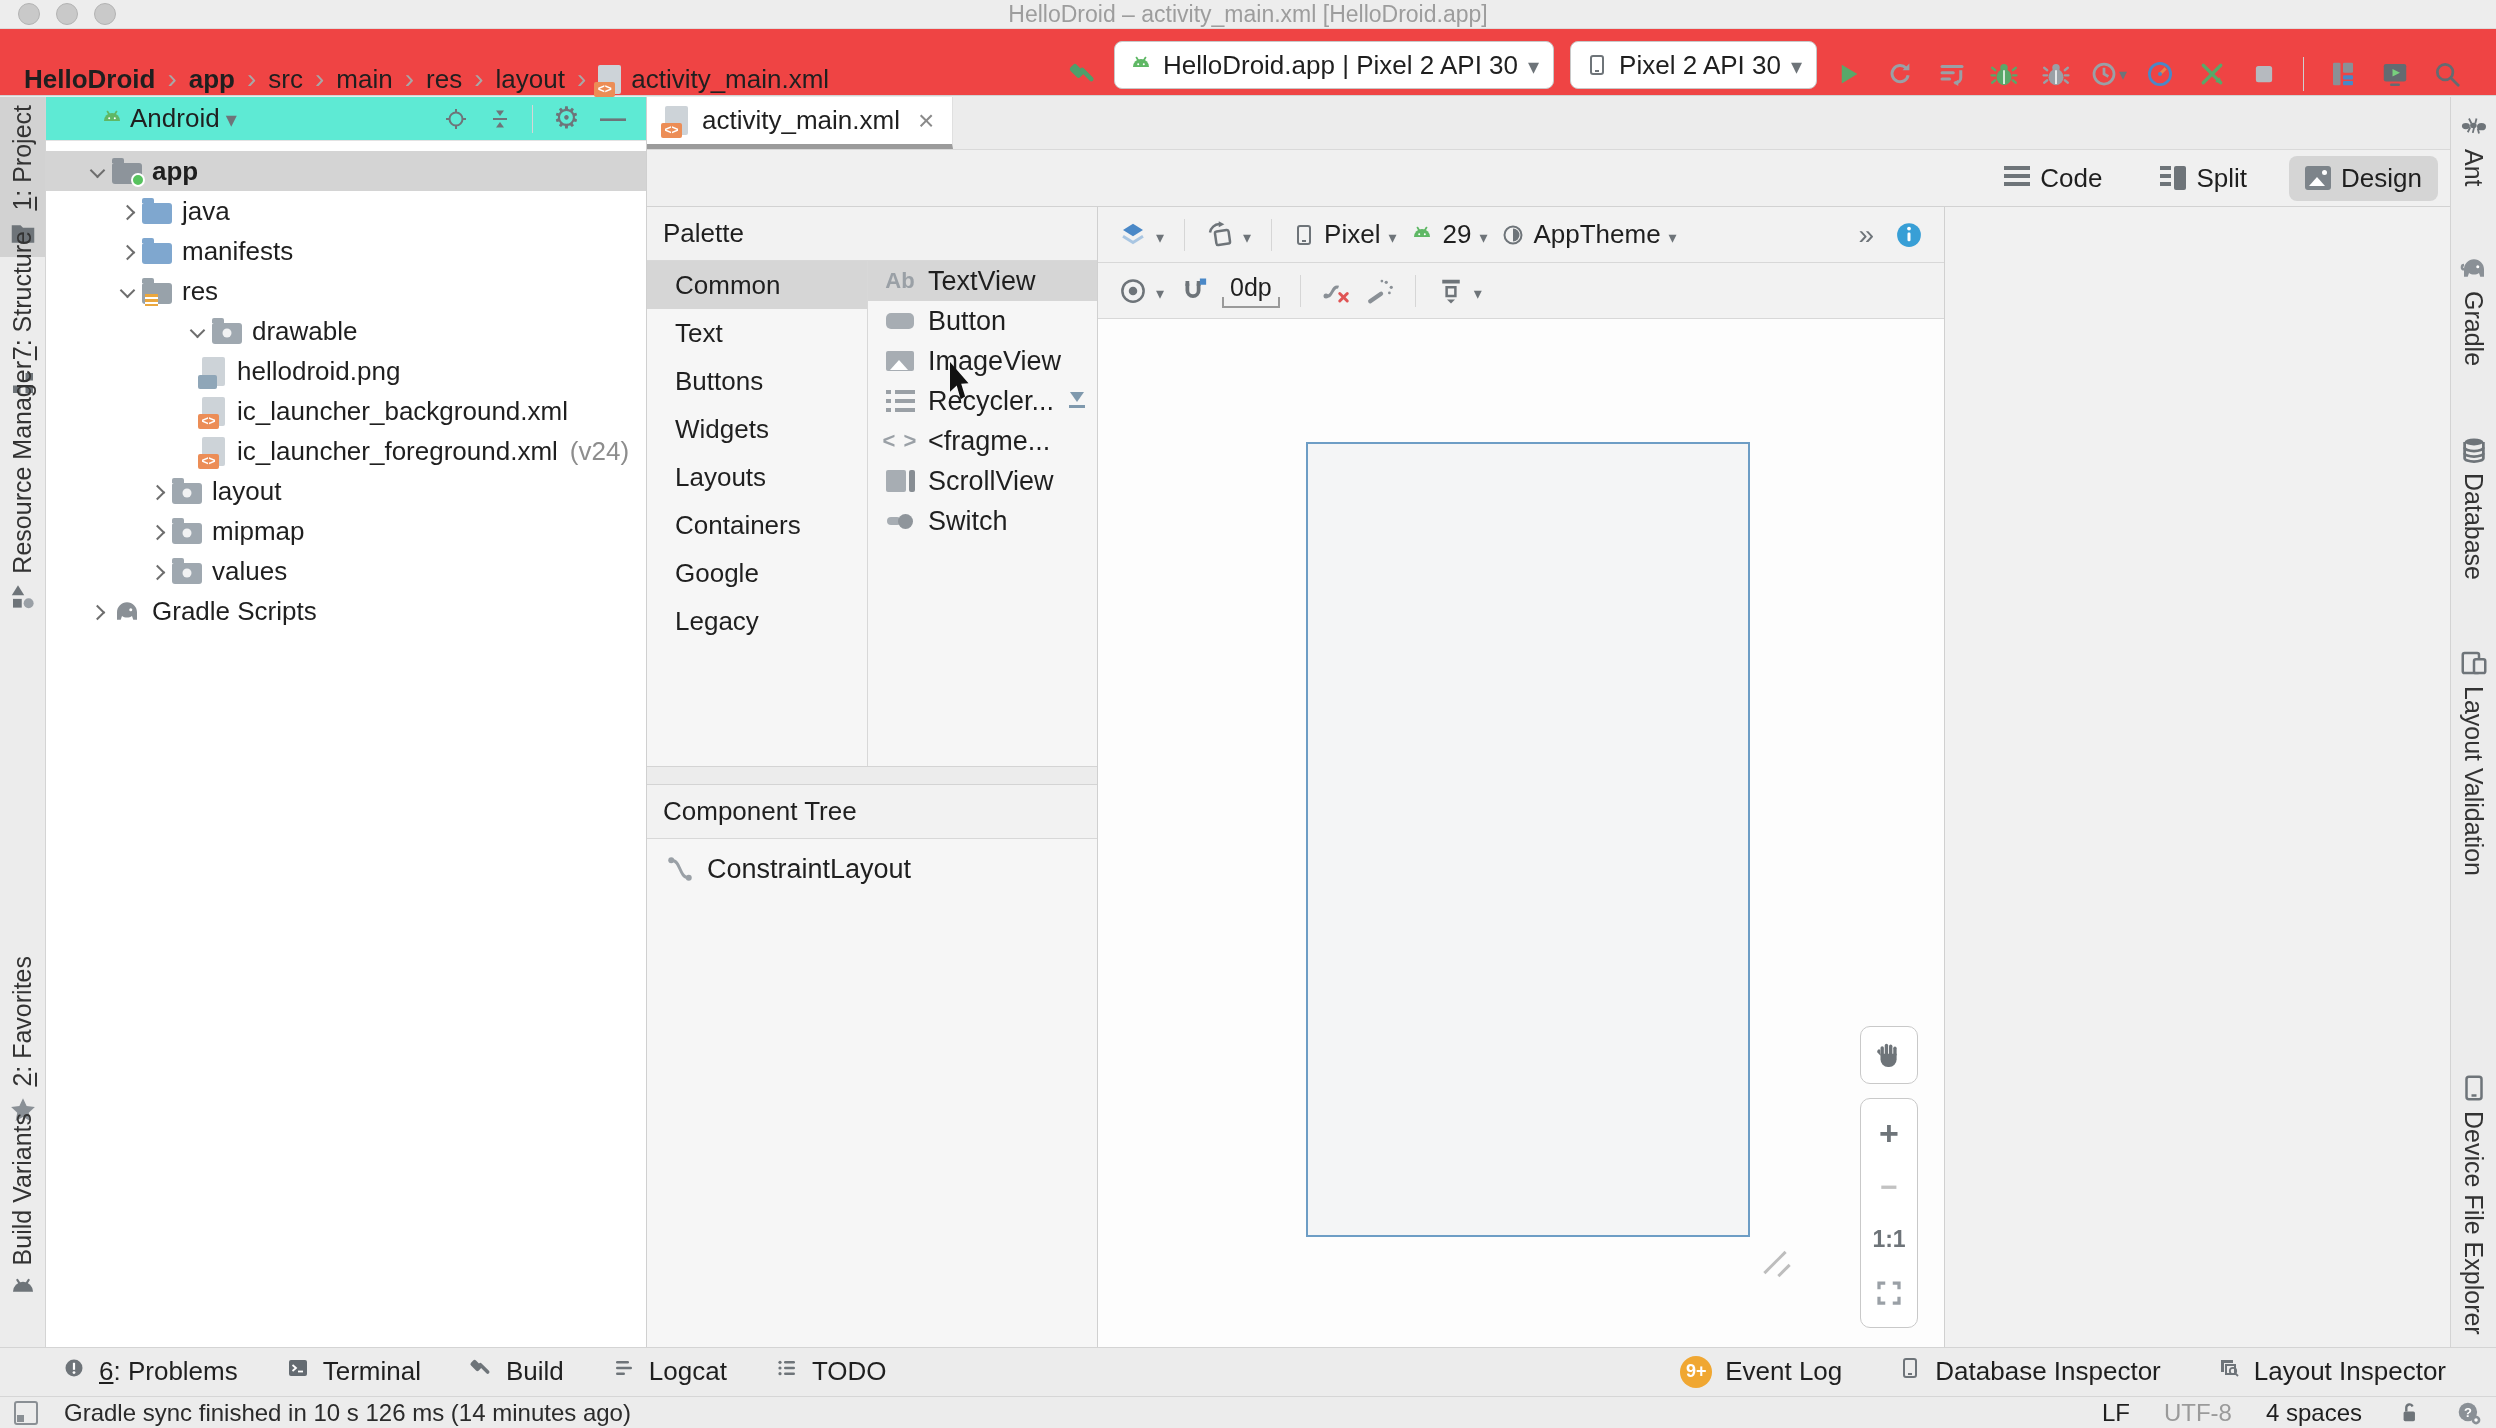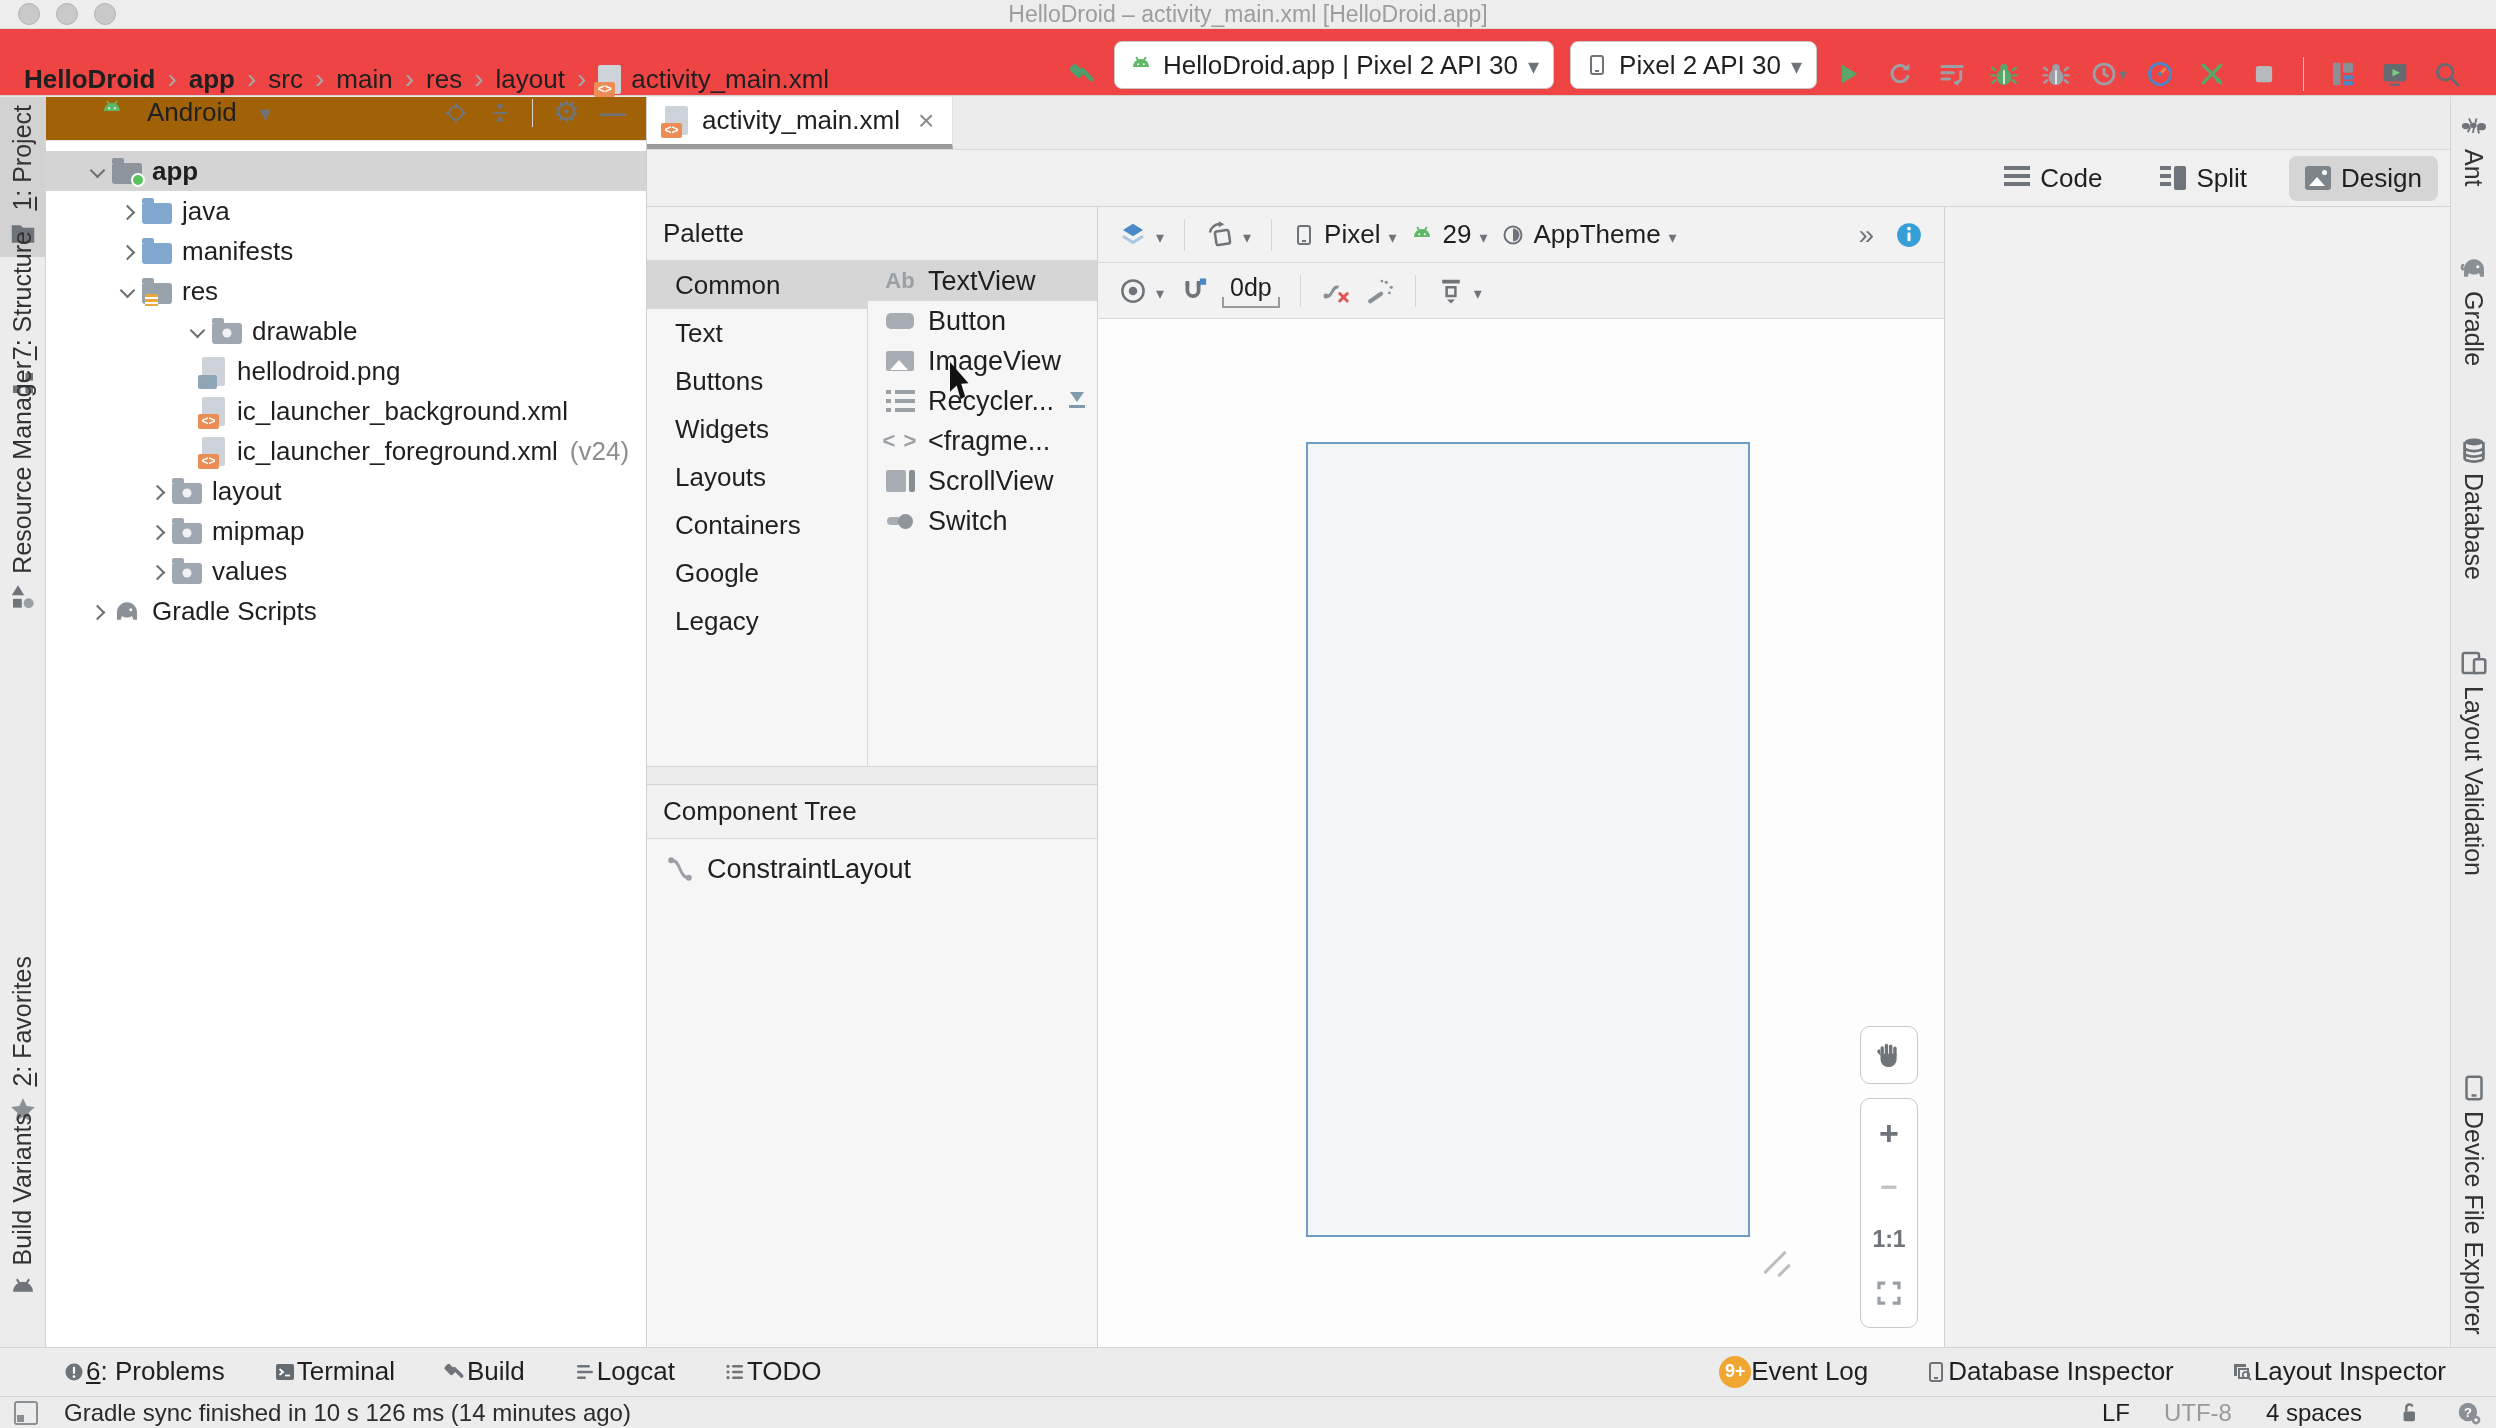--- a/index.html
+++ b/index.html
@@ -40,21 +40,21 @@
   .strip{position:relative;width:45px;background:#ececec;flex:none}
   .strip.left{border-right:1px solid #d4d4d4}
   .strip.right{border-left:1px solid #d4d4d4}
   .stripitem{position:absolute;left:0;width:45px;display:flex;flex-direction:column;align-items:center;gap:8px;padding:8px 0;box-sizing:border-box;cursor:default}
   .stripitem.sel{background:#d2d2d2}
   .vlabel{writing-mode:vertical-rl;transform:rotate(180deg);font-size:25px;color:#333;white-space:nowrap}
   .vlabel-r{writing-mode:vertical-rl;font-size:25px;color:#333;white-space:nowrap}
 
   
   .project{width:600px;flex:none;background:#ffffff;border-right:1px solid #d0d0d0;display:flex;flex-direction:column;overflow:hidden}
-  .proj-header{height:43px;flex:none;display:flex;align-items:flex-start;background:#a16207;border-bottom:1px solid #e3e3e3;padding:0 20px 0 54px;font-size:26px;gap:23px}
+  .proj-header{height:43px;flex:none;display:flex;align-items:center;background:#5eead4;border-bottom:1px solid #e3e3e3;padding:0 20px 0 54px;font-size:26px;gap:6px}
   .ph-actions{margin-left:auto;display:flex;align-items:center;gap:20px}
   .ph-sep{width:1px;height:28px;background:#d6d6d6}
   .g-gear::before{content:"\2699";font-size:30px;color:#6e7479;line-height:30px}
   .g-minus::before{content:"\2014";font-size:26px;color:#6e7479;font-weight:bold}
   .tree{padding-top:10px;font-size:26px}
   .trow{height:40px;display:flex;align-items:center;white-space:nowrap}
   .trow.sel{background:#d4d4d4}
   .tlabel{margin-left:10px}
   .tlabel.bold{font-weight:700}
   .tsuffix{margin-left:12px;color:#8d8d8d}
@@ -158,21 +158,21 @@
 
   
   .attrs{width:505px;flex:none;background:#f1f1f1;border-left:1px solid #d0d0d0;display:flex;flex-direction:column}
   .attrs-header{height:55px;flex:none;display:flex;align-items:center;padding-left:18px;font-size:26px;border-bottom:1px solid #d4d4d4}
   .attrs-body{flex:1}
 
   
   .bottombar{position:absolute;left:0;top:1347px;right:0;height:48px;background:#ececec;border-top:1px solid #d4d4d4;display:flex;align-items:center;padding:0 50px 0 62px;box-sizing:border-box}
   .bb-left,.bb-right{display:flex;align-items:center;gap:48px}
   .bb-right{margin-left:auto;gap:56px}
-  .bbitem{display:flex;align-items:center;gap:0;font-size:26px;white-space:nowrap}
+  .bbitem{display:flex;gap:13px;font-size:26px;white-space:nowrap}
   .badge{min-width:32px;height:32px;border-radius:16px;background:#f0a732;color:#fff;font-size:18px;font-weight:700;display:inline-flex;align-items:center;justify-content:center;padding:0 4px;box-sizing:border-box}
 
   
   .statusbar{position:absolute;left:0;top:1396px;right:0;height:32px;background:#ececec;border-top:1px solid #d6d6d6;display:flex;align-items:center;padding:0 14px;box-sizing:border-box;font-size:24px}
   .sb-icon{width:20px;height:20px;border:2px solid #8a8f94;border-radius:3px;margin-right:26px;position:relative}
   .sb-icon::before{content:"";position:absolute;left:1px;bottom:1px;width:7px;height:7px;background:#8a8f94}
   .sb-msg{color:#2b2b2b}
   .sb-right{margin-left:auto;display:flex;align-items:center;gap:34px}
   .sb-dim{color:#9a9a9a}
   .sb-right .svgicon{width:26px;height:26px}

